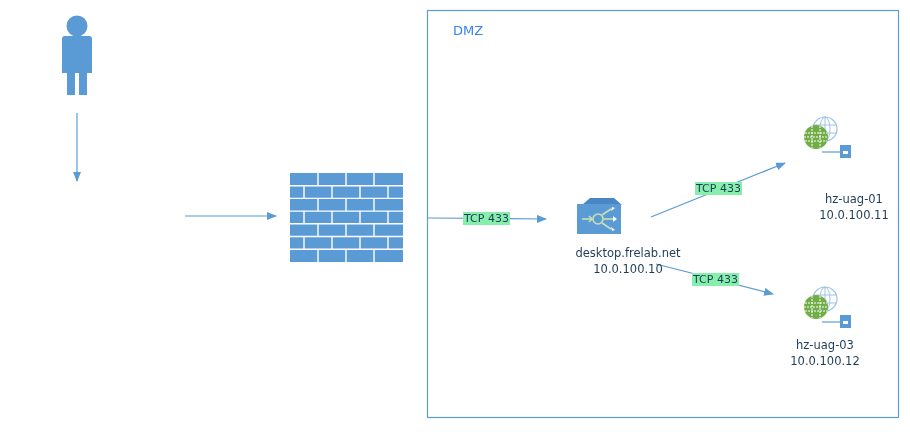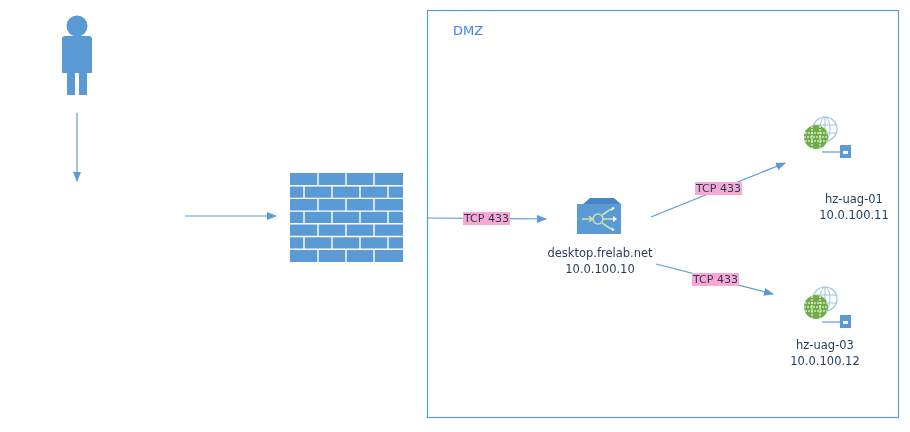--- a/index.html
+++ b/index.html
@@ -1,21 +1,21 @@
 <!DOCTYPE html>
 <html><head>
 <meta charset="utf-8">
 <style>
   html, body { margin:0; padding:0; background:#ffffff; }
   body { width:910px; height:432px; position:relative; overflow:hidden;
          font-family:"DejaVu Sans", sans-serif; }
   #diagram { position:absolute; left:0; top:0; }
   .lbl { position:absolute; text-align:center; font-size:11.5px; line-height:16px; color:#1f3b57; white-space:nowrap; }
   .lbl-blue { color:#5b9bd5; }
-  .edge-label { position:absolute; font-size:11px; color:#1f3b57; background:#f9a8d4; padding:0 1px; white-space:nowrap; line-height:13px; }
+  .edge-label { position:absolute; font-size:11px; color:#1f3b57; background:#86efac; padding:0 1px; white-space:nowrap; line-height:13px; }
   .dmz-title { position:absolute; left:453px; top:23px; font-size:13px; color:#3b82f6; }
 </style>
 </head>
 <body>
 
 <svg id="diagram" width="910" height="432" viewBox="0 0 910 432">
   <defs>
     <marker id="ah" markerWidth="10" markerHeight="8" refX="9" refY="4" orient="auto" markerUnits="userSpaceOnUse">
       <path d="M0,0 L10,4 L0,8 Z" fill="#5b9bd5"></path>
     </marker>
@@ -136,21 +136,21 @@
   </g>
 </svg>
 
 <div class="dmz-title">DMZ</div>
 
 <div class="lbl lbl-blue" style="left:14px; top:200px; width:150px;">
 </div>
 
 <div class="edge-label" style="left:463px; top:212px;">TCP 433</div>
 
-<div class="lbl" style="left:540px; top:245px; width:120px;">
+<div class="lbl" style="left:568px; top:245px; width:120px;">
   <div>desktop.frelab.net</div>
   <div>10.0.100.10</div>
 </div>
 
 <div class="edge-label" style="left:695px; top:182px;">TCP 433</div>
 <div class="edge-label" style="left:692px; top:273px;">TCP 433</div>
 
 <div class="lbl" style="left:809px; top:167px; width:90px;margin-top:24px;">
   <div>hz-uag-01</div>
   <div>10.0.100.11</div>

